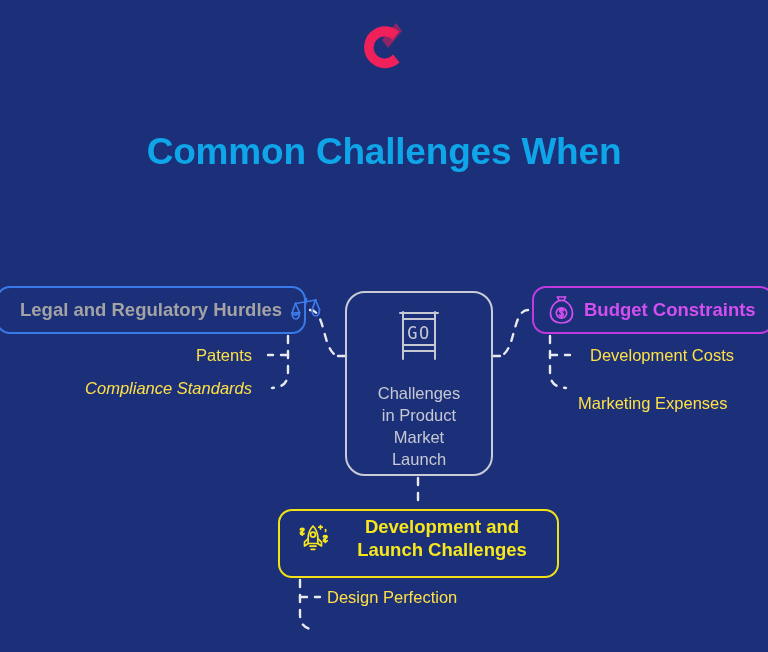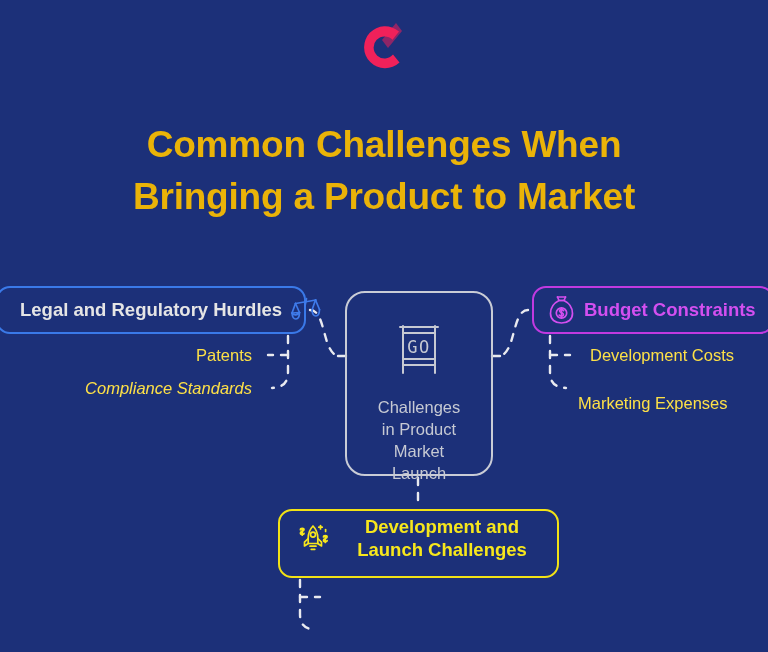--- a/index.html
+++ b/index.html
@@ -31,23 +31,23 @@
     height: 58px;
     display: flex;
     align-items: center;
     justify-content: center;
   }
 
   
   #title {
     position: absolute;
     left: 0; right: 0;
-    top: 119px;
+    top: 126px;
     text-align: center;
-    color: #eab308;
+    color: #0ea5e9;
     font-size: 37px;
     font-weight: bold;
     line-height: 52px;
     letter-spacing: -0.2px;
   }
   #title .line { display: block; }
 
   
   #connectors {
     position: absolute;
@@ -81,21 +81,21 @@
   
   #pill-legal {
     left: -4px;
     top: 286px;
     width: 310px;
     height: 48px;
     border-color: #3a79e8;
     padding: 0 12px 0 22px;
     justify-content: space-between;
   }
-  #pill-legal .pill-label { color: #e5e5e5; }
+  #pill-legal .pill-label { color: #a3a3a3; }
 
   
   #pill-budget {
     left: 532px;
     top: 286px;
     width: 242px;
     height: 48px;
     border-color: #c13ae0;
     padding: 0 18px 0 14px;
   }
@@ -124,21 +124,21 @@
     left: 345px;
     top: 291px;
     width: 148px;
     height: 185px;
     border: 2px solid #c9ccd6;
     border-radius: 20px;
     display: flex;
     flex-direction: column;
     align-items: center;
     justify-content: flex-start;
-    padding-top: 30px;
+    padding-top: 16px;
   }
   #center-card .center-label {
     margin-top: 17px;
     color: #c6c9d3;
     font-size: 16.5px;
     line-height: 22px;
     text-align: center;
   }
 
   
@@ -164,21 +164,20 @@
 
   <div id="logo">
     <svg width="58" height="54" viewBox="0 0 58 54">
       <path d="M47 11 L41 3 L27 20 L33 28 Z" fill="#8e2567"></path>
       <path d="M44.5 42.5 A21 21 0 1 1 44 11.5 L37.5 19.8 A11 11 0 1 0 38 34.6 Z" fill="#f0215a"></path>
     </svg>
   </div>
 
   <h1 id="title">
     <span class="line">Common Challenges When</span>
-    <span class="line">Bringing a Product to Market</span>
   </h1>
 
   <svg id="connectors" viewBox="0 0 768 652">
     <g fill="none" stroke="#e9eaf0" stroke-width="2.4" stroke-linecap="round">
 
       <path d="M310 310 C 326 310, 322 352, 338 356" stroke-dasharray="7 8"></path>
       <path d="M338 356 L 346 356"></path>
 
       <path d="M528 310 C 512 310, 516 352, 500 356" stroke-dasharray="7 8"></path>
       <path d="M500 356 L 492 356"></path>
@@ -270,14 +269,15 @@
       <span style="display:block">Launch</span>
     </span>
   </div>
 
   <div class="sub-item sub-right" id="sub-patents">Patents</div>
   <div class="sub-item sub-right" id="sub-compliance">Compliance Standards</div>
 
   <div class="sub-item" id="sub-devcosts">Development Costs</div>
   <div class="sub-item" id="sub-marketing">Marketing Expenses</div>
 
+  <div class="sub-item" id="sub-design">Design Perfection</div>
 
 </div>
 
 </body></html>

